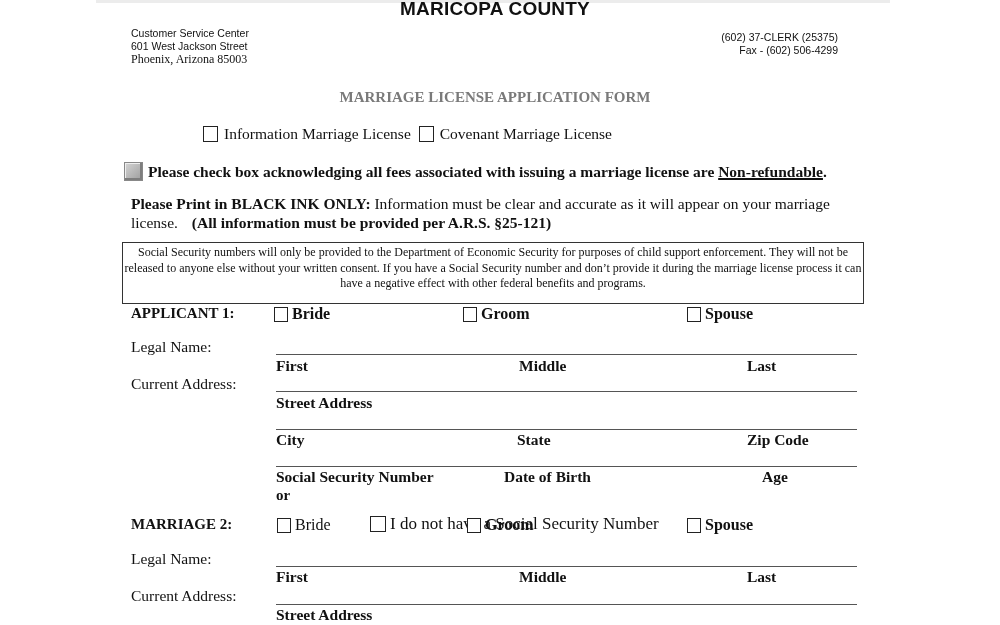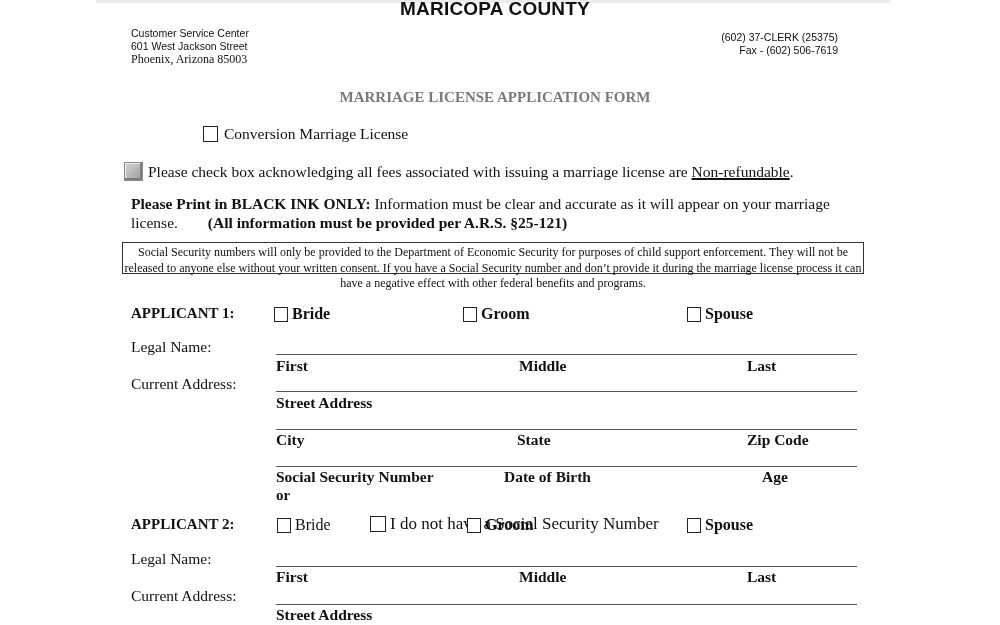--- a/index.html
+++ b/index.html
@@ -10,26 +10,26 @@
   .county { left: 0; width: 990px; top: -2px; text-align: center;
             font-family: "Liberation Sans", sans-serif; font-weight: bold; font-size: 19px; letter-spacing: 0.2px; }
   .addr { left: 131px; top: 27px; font-family: "Liberation Sans", sans-serif; font-size: 10.5px; line-height: 13px; }
   .addr .serif { font-family: "Liberation Serif", serif; font-size: 12px; }
   .phone { right: 162px; top: 31px; text-align: right; font-family: "Liberation Sans", sans-serif; font-size: 10.5px; line-height: 13px; }
   .form-title { left: 0; width: 990px; top: 89px; text-align: center; color: #7a7a7a; font-weight: bold; font-size: 15px; }
   .license-types { left: 203px; top: 125px; font-size: 15.5px; display: flex; align-items: center; }
   .cb { display: inline-block; width: 14px; height: 14px; border: 1px solid #222; background: #fff; box-sizing: border-box; vertical-align: middle; }
   .license-types .cb { width: 15px; height: 16px; margin-right: 6px; }
   .license-types .opt { display: flex; align-items: center; margin-right: 8px; }
-  .fees { left: 124px; top: 162px; display: flex; align-items: center; font-weight: normal; font-size: 15.5px; }
+  .fees { left: 124px; top: 162px; display: flex; align-items: center; font-weight: bold; font-size: 15.5px; }
   .gray-cb { width: 19px; height: 19px; border: 1px solid #888; background: linear-gradient(135deg, #d4d4d4, #9d9d9d); box-shadow: inset -2px -2px 0 #7e7e7e, inset 1px 1px 0 #eee; margin-right: 5px; box-sizing: border-box; }
   .fees u { text-decoration: underline; text-decoration-thickness: 1.5px; }
   .print { left: 131px; top: 194px; font-size: 15.5px; line-height: 19px; white-space: normal; width: 720px; }
   .print b { font-weight: bold; }
-  .ssn-box { position: absolute; left: 122px; top: 242px; width: 742px; height: 32px; border: 1px solid #333; box-sizing: border-box;
+  .ssn-box { position: absolute; left: 122px; top: 242px; width: 742px; height: 62px; border: 1px solid #333; box-sizing: border-box;
              text-align: center; font-size: 12px; line-height: 15.5px; padding-top: 2px; }
   .app-label { font-weight: bold; font-size: 15px; left: 131px; }
   .role { display: flex; align-items: center; font-size: 16px; }
   .role .cb { width: 14px; height: 15px; margin-right: 4px; }
   .role.bold { font-weight: bold; }
   .label { font-size: 15.5px; left: 131px; }
   .line { position: absolute; left: 276px; width: 581px; height: 0; border-top: 1px solid #555; }
   .sub { font-size: 15.5px; font-weight: bold; }
   .or { font-weight: bold; font-size: 15px; }
 </style>
@@ -41,40 +41,44 @@
 <div class="abs county">MARICOPA COUNTY</div>
 
 <div class="abs addr">
   <div>Customer Service Center</div>
   <div>601 West Jackson Street</div>
   <div class="serif">Phoenix, Arizona 85003</div>
 </div>
 
 <div class="abs phone">
   <div>(602) 37-CLERK (25375)</div>
-  <div>Fax - (602) 506-7619</div>
+  <div>Fax - (602) 506-4299</div>
 </div>
 
 <div class="abs form-title">MARRIAGE LICENSE APPLICATION FORM</div>
 
 <div class="abs license-types">
   <label class="opt">
     <span class="cb"></span>
-    <span>Conversion Marriage License</span>
+    <span>Information Marriage License</span>
+  </label>
+  <label class="opt">
+    <span class="cb"></span>
+    <span>Covenant Marriage License</span>
   </label>
 </div>
 
 <div class="abs fees">
   <span class="cb gray-cb"></span>
   <span>Please check box acknowledging all fees associated with issuing a marriage license are </span>&nbsp;<u>Non-refundable</u><span>.</span>
 </div>
 
 <div class="abs print">
   <b>Please Print in BLACK INK ONLY:</b><span> Information must be clear and accurate as it will appear on your marriage license.</span>
-  <b style="margin-left:26px;">(All information must be provided per A.R.S. §25-121)</b>
+  <b style="margin-left:10px;">(All information must be provided per A.R.S. §25-121)</b>
 </div>
 
 <div class="ssn-box">
   <span>Social Security numbers will only be provided to the Department of Economic Security for purposes of child support enforcement. They will not be released to anyone else without your written consent. If you have a Social Security number and don’t provide it during the marriage license process it can have a negative effect with other federal benefits and programs.</span>
 </div>
 
 <div class="abs app-label" style="top:305px;">APPLICANT 1:</div>
 <label class="abs role bold" style="left:274px; top:305px;">
   <span class="cb"></span>
     <span>Bride</span>
@@ -107,21 +111,21 @@
 <div class="abs sub" style="left:276px; top:468px;">Social Security Number</div>
 <div class="abs sub" style="left:504px; top:468px;">Date of Birth</div>
 <div class="abs sub" style="left:762px; top:468px;">Age</div>
 
 <div class="abs or" style="left:276px; top:487px;">or</div>
 <label class="abs role" style="left:326px; top:514px; font-size:17px;margin-left:44px;">
   <span class="cb" style="width:16px;height:16px;"></span>
     <span>I do not have a Social Security Number</span>
 </label>
 
-<div class="abs app-label" style="top:516px;">APPLICANT 2:</div>
+<div class="abs app-label" style="top:516px;">MARRIAGE 2:</div>
 <label class="abs role" style="left:277px; top:516px;">
   <span class="cb"></span>
     <span>Bride</span>
 </label>
 <label class="abs role bold" style="left:467px; top:516px;">
   <span class="cb"></span>
     <span>Groom</span>
 </label>
 <label class="abs role bold" style="left:687px; top:516px;">
   <span class="cb"></span>

